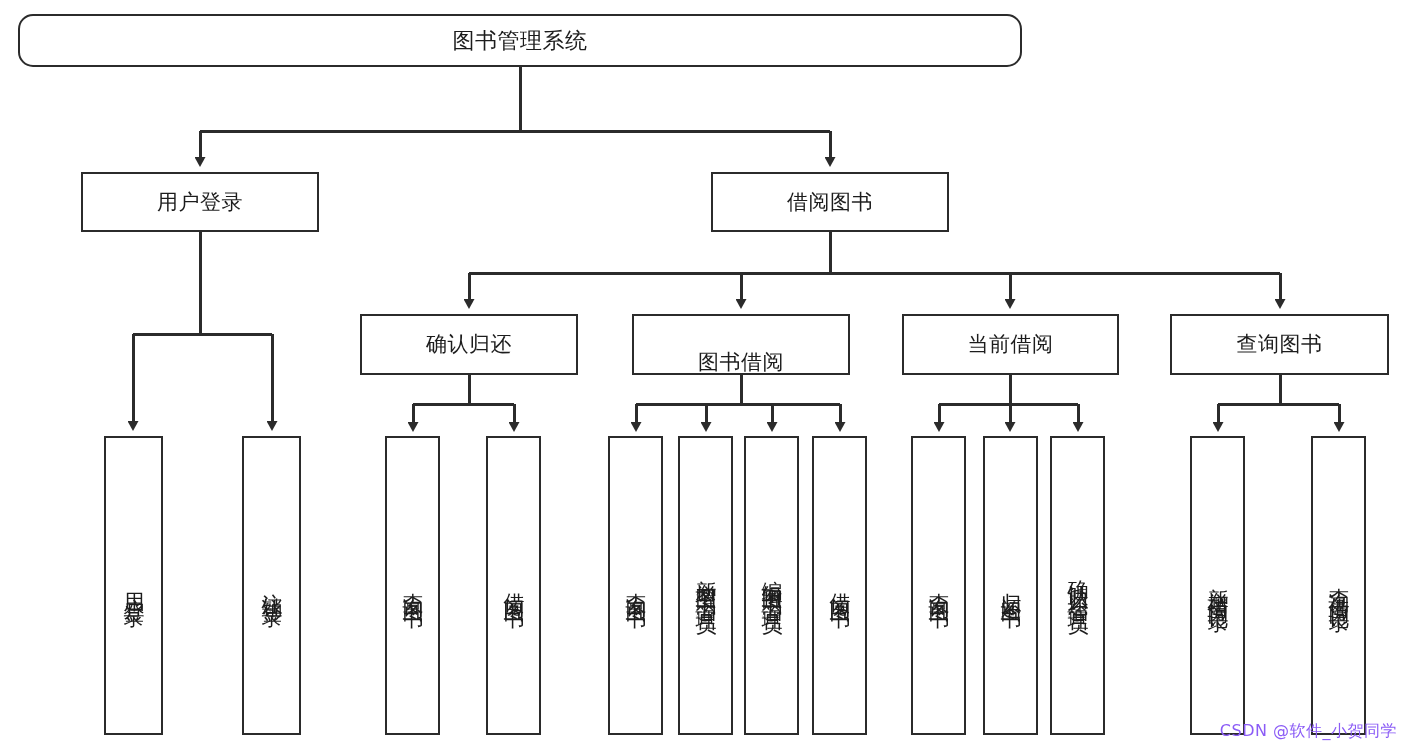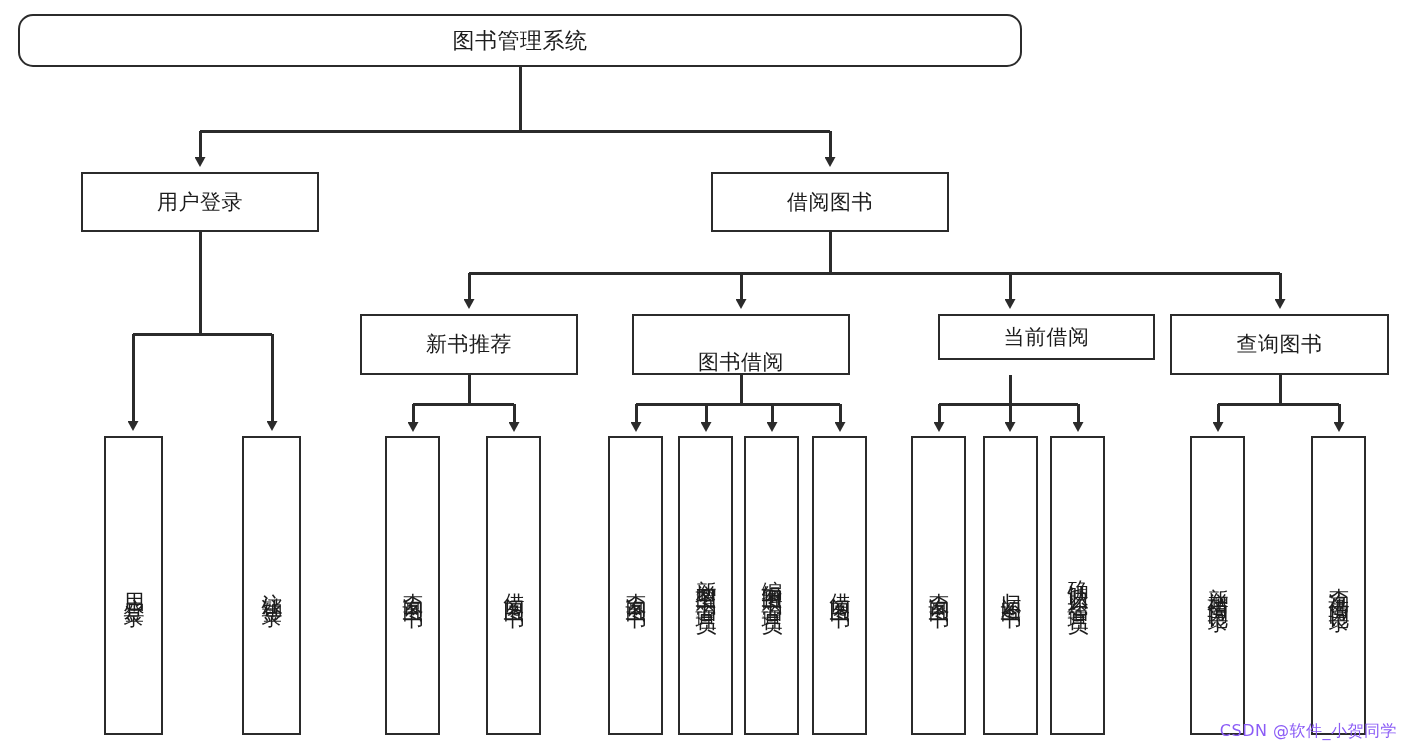--- a/index.html
+++ b/index.html
@@ -132,26 +132,26 @@
   </div>
 
   <div class="node horizontal" style="left:81px; top:172px; width:238px; height:60px;">
     <span class="node-label">用户登录</span>
   </div>
   <div class="node horizontal" style="left:711px; top:172px; width:238px; height:60px;">
     <span class="node-label">借阅图书</span>
   </div>
 
   <div class="node horizontal" style="left:360px; top:314px; width:218px; height:61px;">
-    <span class="node-label">新书推荐</span>
+    <span class="node-label">确认归还</span>
   </div>
   <div class="node horizontal" style="left:632px; top:314px; width:218px; height:61px;align-items:flex-end;">
     <span class="node-label">图书借阅</span>
   </div>
-  <div class="node horizontal" style="left:902px; top:314px; width:217px; height:46px;margin-left:36px;">
+  <div class="node horizontal" style="left:902px; top:314px; width:217px; height:61px;">
     <span class="node-label">当前借阅</span>
   </div>
   <div class="node horizontal" style="left:1170px; top:314px; width:219px; height:61px;">
     <span class="node-label">查询图书</span>
   </div>
 
   <div class="node vertical" style="left:104px; top:436px; width:59px; height:299px;">
     <span class="node-label">用户登录</span>
   </div>
   <div class="node vertical" style="left:242px; top:436px; width:59px; height:299px;">

